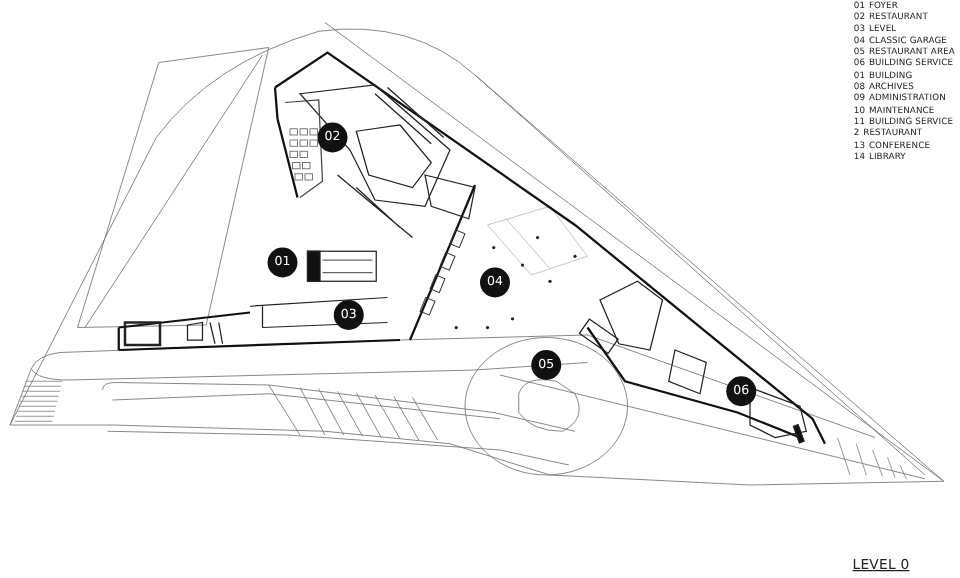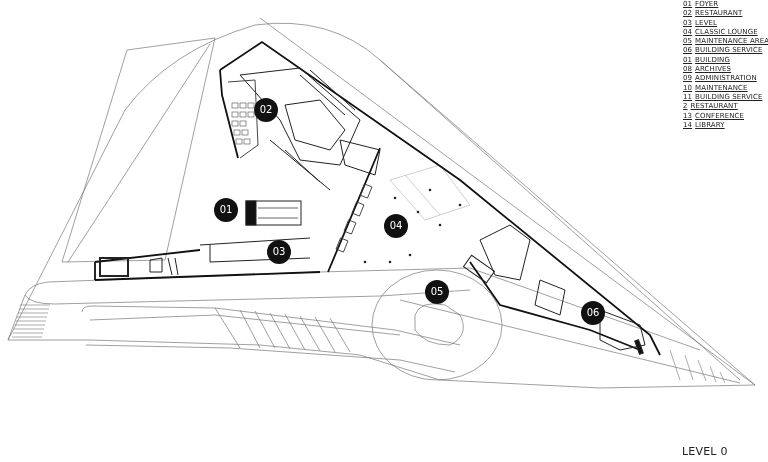--- a/index.html
+++ b/index.html
@@ -1,21 +1,21 @@
 <!DOCTYPE html>
 <html><head>
 <meta charset="utf-8">
 <style>
   html, body { margin: 0; padding: 0; background: #ffffff; }
   body { width: 768px; height: 462px; position: relative; overflow: hidden; font-family: "DejaVu Sans", sans-serif; }
   #plan { position: absolute; left: 0; top: 0; width: 768px; height: 462px; }
   .legend { position: absolute; left: 683px; top: 0px; font-size: 7px; line-height: 9.3px; color: #222; letter-spacing: 0.1px; }
-  .legend .row { white-space: nowrap; text-decoration: underline; }
+  .legend .row { white-space: nowrap; }
   .legend .num { margin-right: 3px; }
-  .level { position: absolute; left: 682px; top: 445px; font-size: 11px; color: #222; letter-spacing: 0.2px; }
+  .level { position: absolute; left: 682px; top: 445px; font-size: 11px; color: #222; letter-spacing: 0.2px; text-decoration: underline; }
   .marker { position: absolute; width: 24px; height: 24px; border-radius: 50%; background: #111; color: #fff; font-size: 10px; line-height: 24px; text-align: center; }
 </style>
 </head>
 <body>
 
 <svg id="plan" viewBox="0 0 768 462" xmlns="http://www.w3.org/2000/svg">
   <g fill="none" stroke="#777" stroke-width="0.7">
 
     <path d="M8 340 L125 110 Q170 50 255 25 Q330 15 380 60 L755 385 L600 388 L440 380 L360 355 L260 345 L90 340 Z"></path>
 
@@ -142,22 +142,22 @@
 <div class="marker" style="left:254px;top:98px;">02</div>
 <div class="marker" style="left:267px;top:240px;">03</div>
 <div class="marker" style="left:384px;top:214px;">04</div>
 <div class="marker" style="left:425px;top:280px;">05</div>
 <div class="marker" style="left:581px;top:301px;">06</div>
 
 <div class="legend">
   <div class="row"><span class="num">01</span><span>FOYER</span></div>
   <div class="row"><span class="num">02</span><span>RESTAURANT</span></div>
   <div class="row"><span class="num">03</span><span>LEVEL</span></div>
-  <div class="row"><span class="num">04</span><span>CLASSIC LOUNGE</span></div>
-  <div class="row"><span class="num">05</span><span>MAINTENANCE AREA</span></div>
+  <div class="row"><span class="num">04</span><span>CLASSIC GARAGE</span></div>
+  <div class="row"><span class="num">05</span><span>RESTAURANT AREA</span></div>
   <div class="row"><span class="num">06</span><span>BUILDING SERVICE</span></div>
   <div class="row"><span class="num">01</span><span>BUILDING</span></div>
   <div class="row"><span class="num">08</span><span>ARCHIVES</span></div>
   <div class="row"><span class="num">09</span><span>ADMINISTRATION</span></div>
   <div class="row"><span class="num">10</span><span>MAINTENANCE</span></div>
   <div class="row"><span class="num">11</span><span>BUILDING SERVICE</span></div>
   <div class="row"><span class="num">2</span><span>RESTAURANT</span></div>
   <div class="row"><span class="num">13</span><span>CONFERENCE</span></div>
   <div class="row"><span class="num">14</span><span>LIBRARY</span></div>
 </div>

